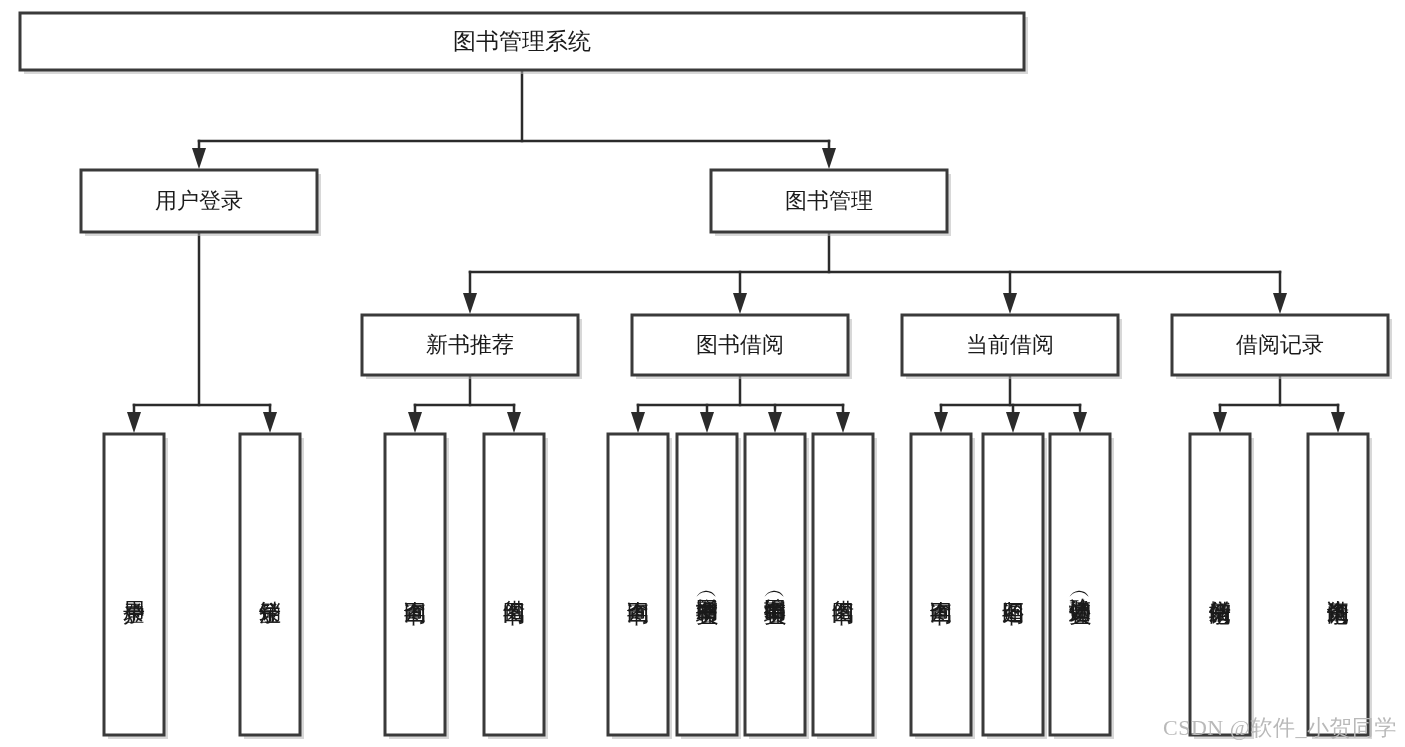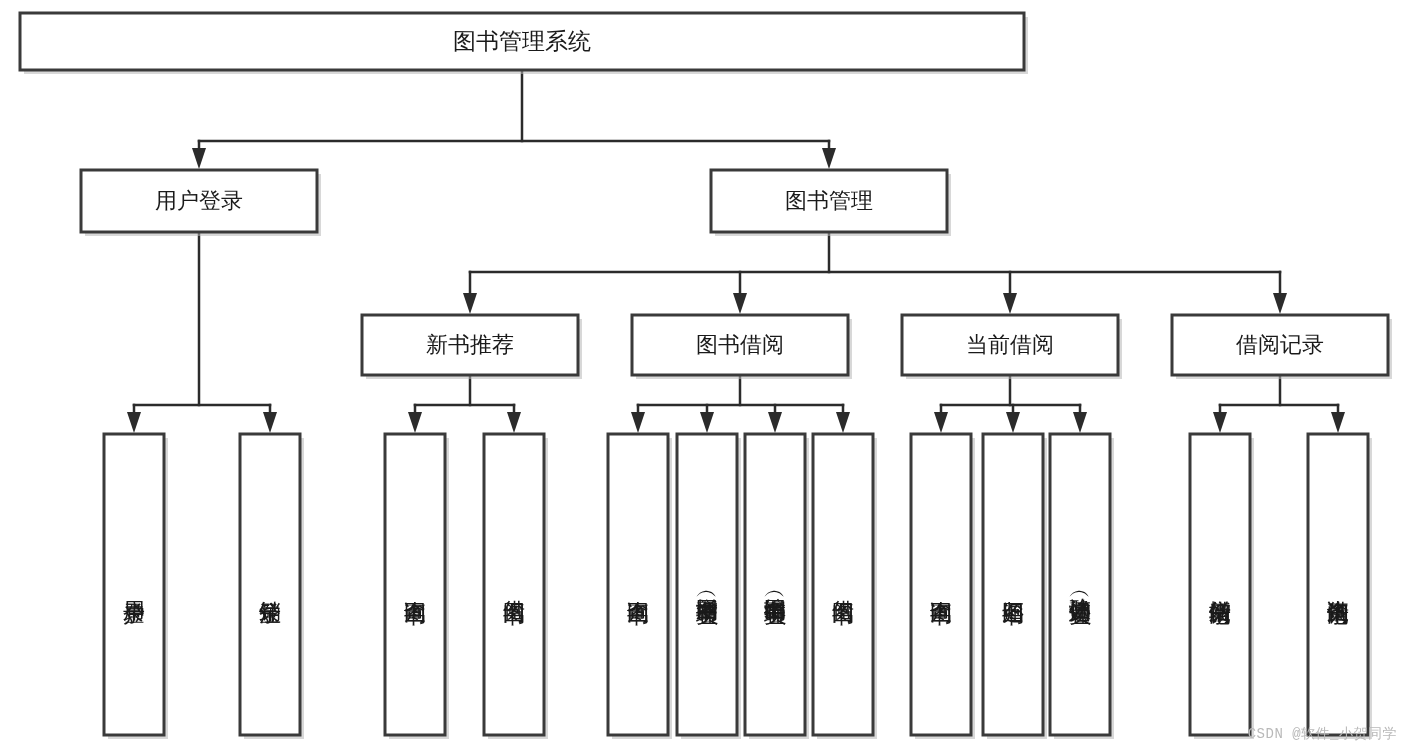--- a/index.html
+++ b/index.html
@@ -71,22 +71,22 @@
     white-space: nowrap;
     display: flex;
     align-items: center;
     justify-content: center;
     pointer-events: none;
   }
   .watermark {
     position: absolute;
     right: 8px;
     bottom: 4px;
-    font-family: Liberation Mono, monospace;
-    font-size: 14px;
+    font-family: Liberation Serif, serif;
+    font-size: 22px;
     color: #b9b9b9;
     letter-spacing: 0.5px;
     user-select: none;
   }
 </style>
 </head>
 <body>
 
 <div id="diagram-root">
 

